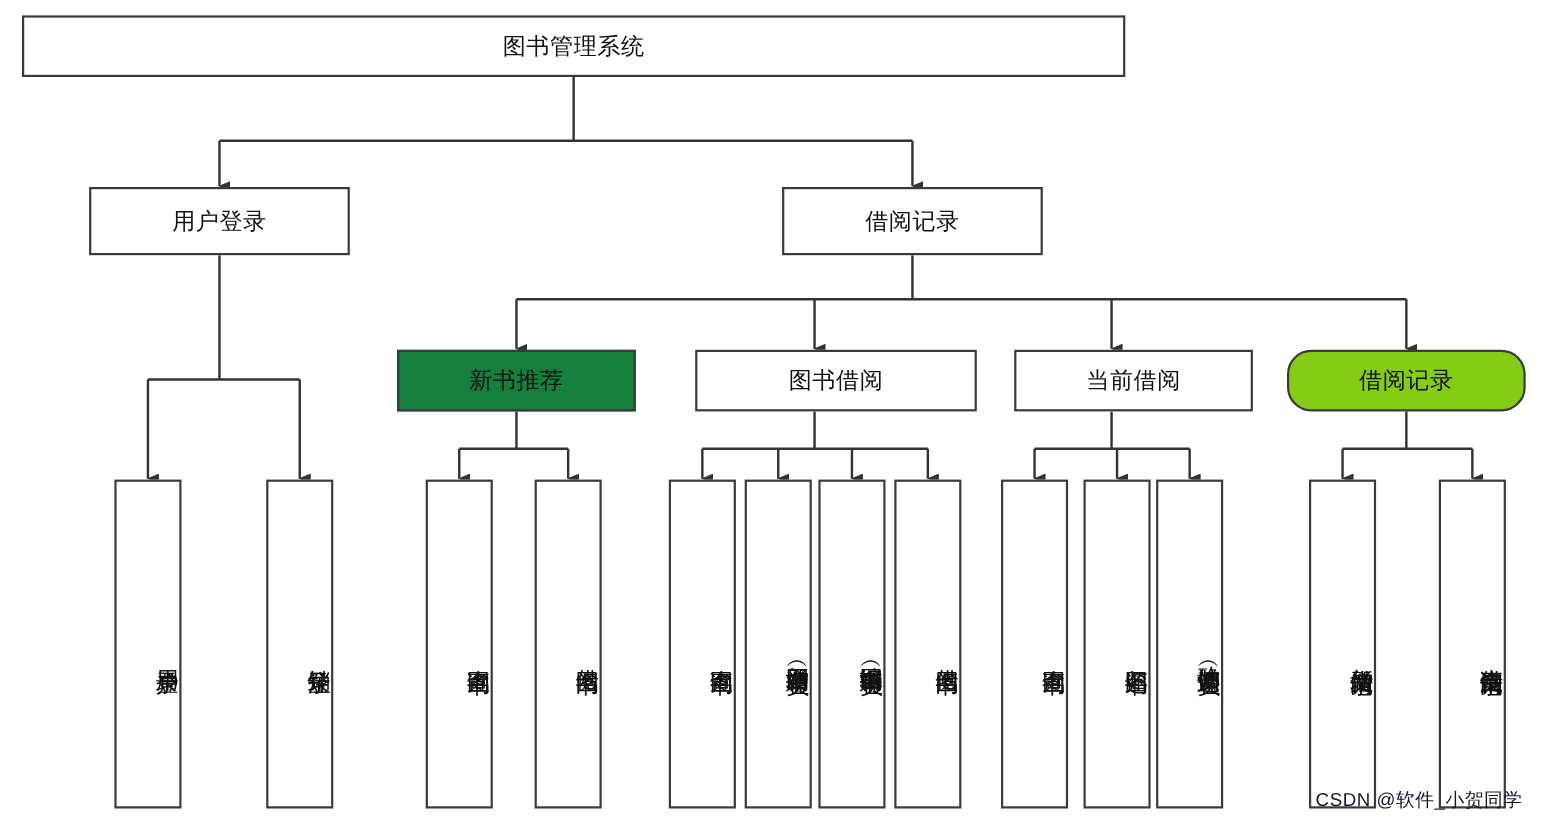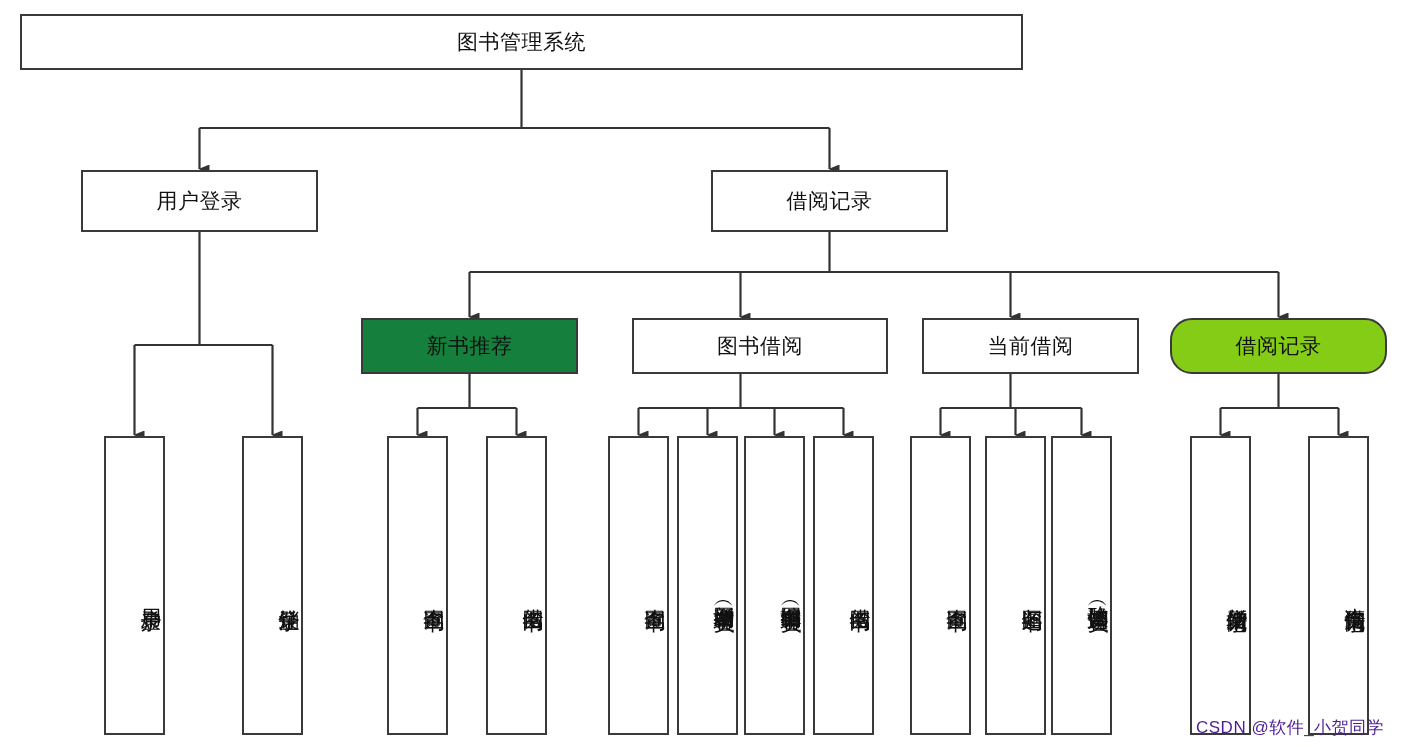--- a/index.html
+++ b/index.html
@@ -167,15 +167,15 @@
         <span class="vlabel">确认归还（管理员）</span>
       </div>
       <div class="node vert" style="left: 1190px; top: 436px; width: 61px; height: 299px; border-color: rgb(58, 58, 58); background: rgb(255, 255, 255); color: rgb(17, 17, 17);">
         <span class="vlabel">新增借阅记录</span>
       </div>
       <div class="node vert" style="left: 1308px; top: 436px; width: 61px; height: 299px; border-color: rgb(58, 58, 58); background: rgb(255, 255, 255); color: rgb(17, 17, 17);">
         <span class="vlabel">查询借阅记录</span>
       </div>
     </div>
 
-  <div class="watermark" style="left: 1196px; top: 716px; color: #4c1d95;">CSDN @软件_小贺同学</div>
+  <div class="watermark" style="left: 1196px; top: 716px; color: #0f172a;">CSDN @软件_小贺同学</div>
 
 </div>
 
 </body></html>

